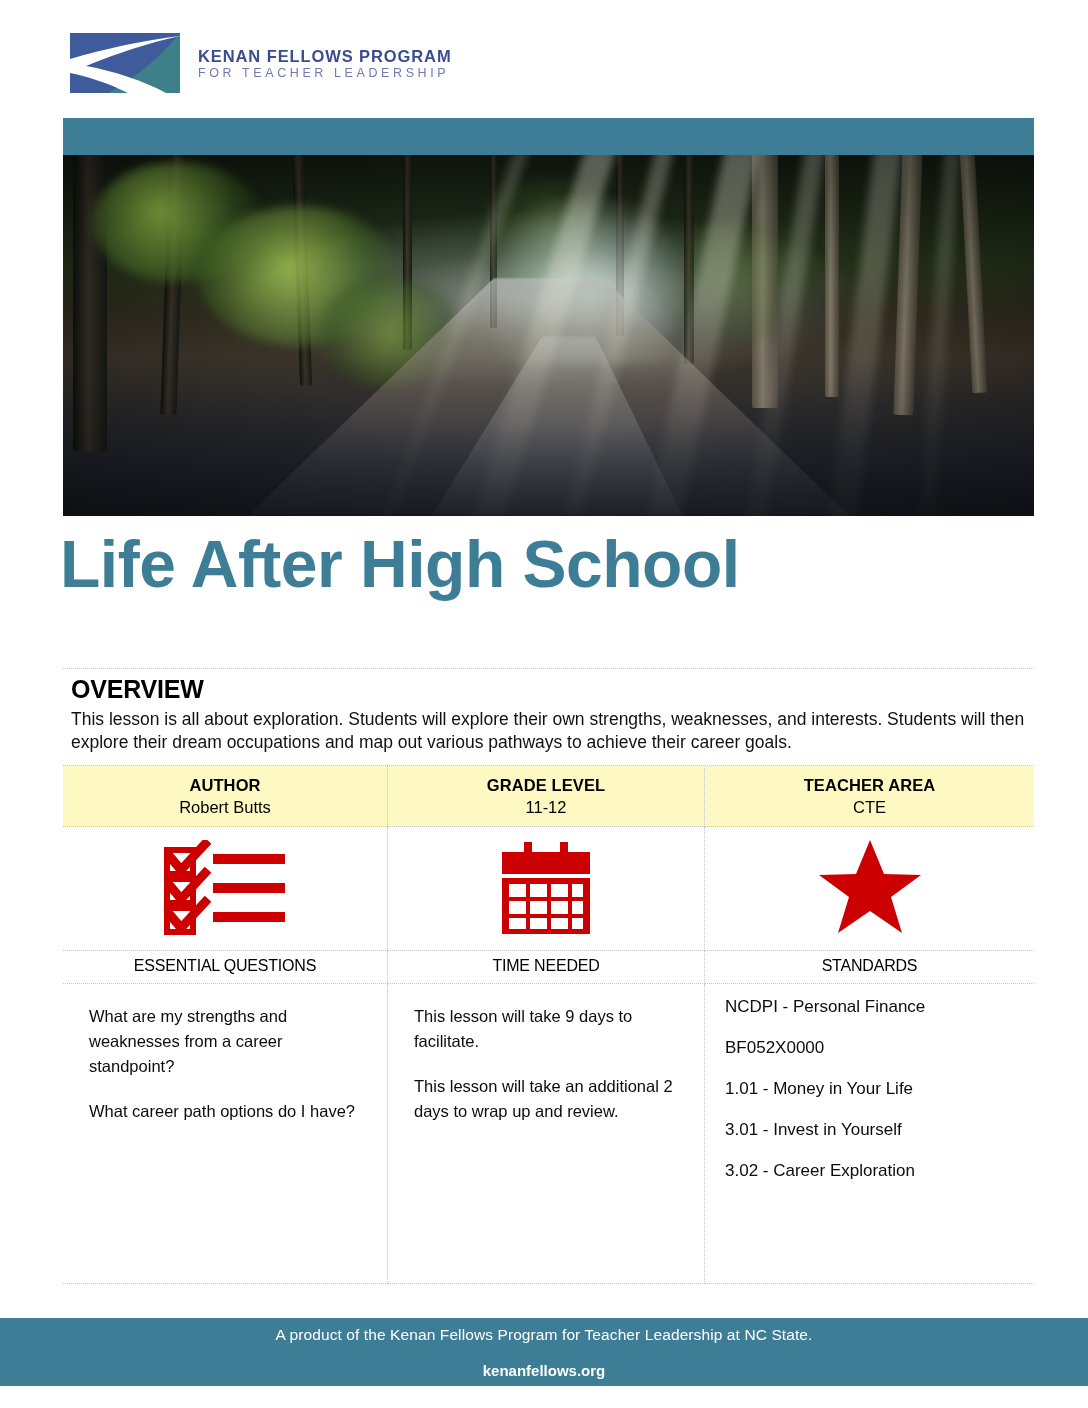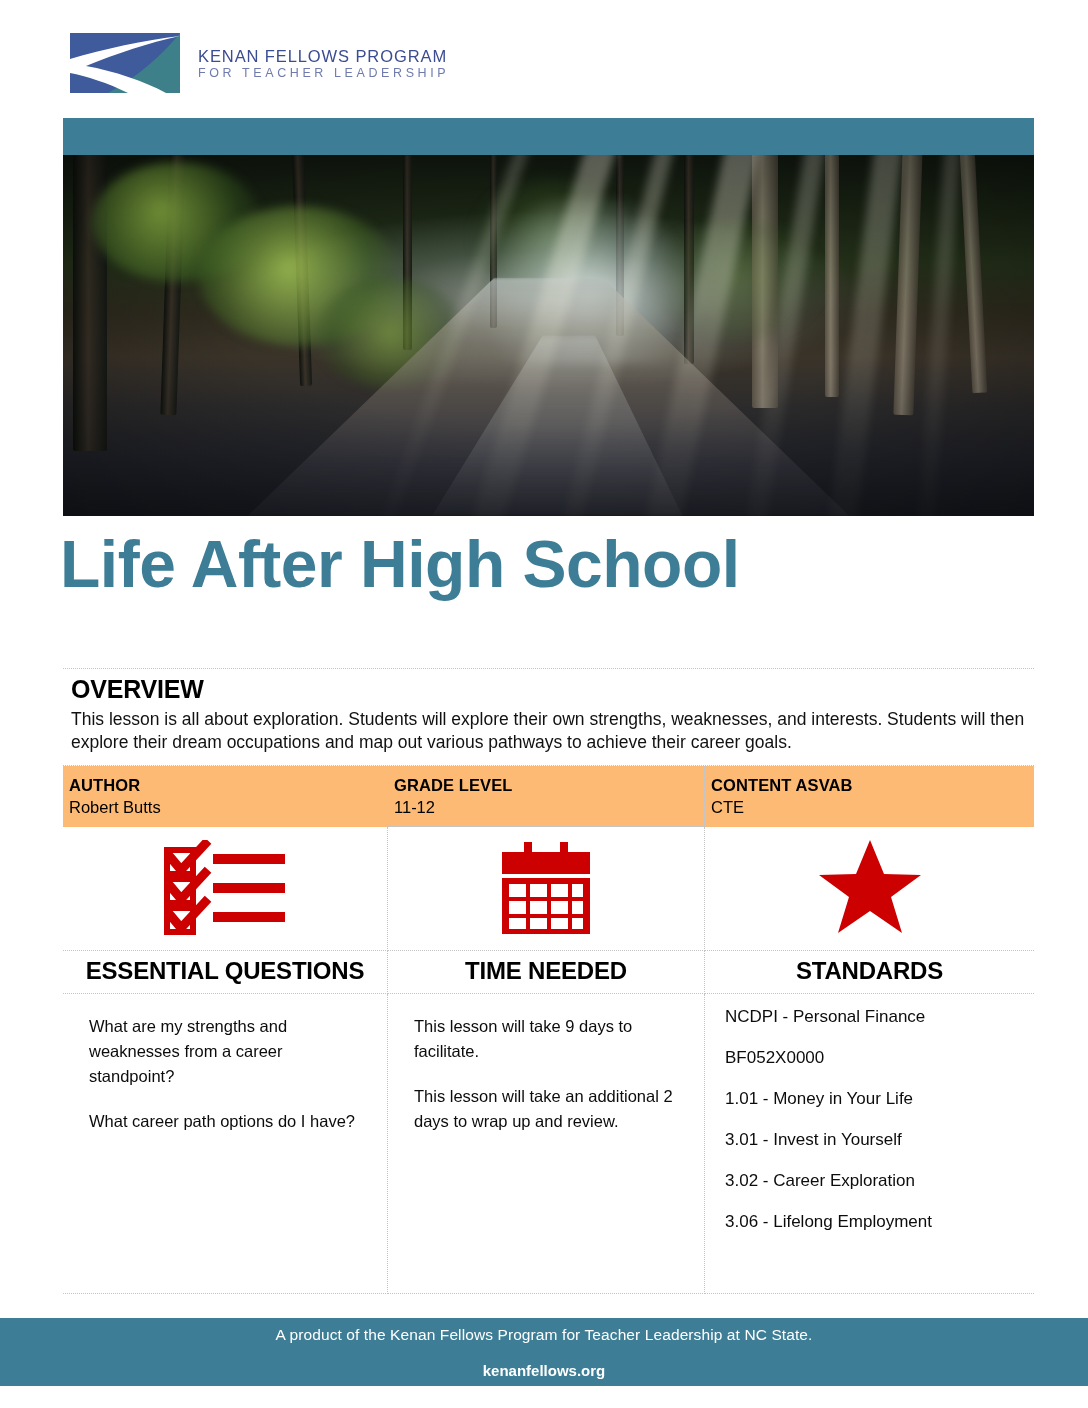--- a/index.html
+++ b/index.html
@@ -35,21 +35,21 @@
     overflow: hidden;
   }
   .logo-text-block {
     display: flex;
     flex-direction: column;
     justify-content: center;
     padding-top: 2px;
   }
   .logo-line1 {
     font-size: 16.5px;
-    font-weight: normal;
+    font-weight: bold;
     color: #3b4c91;
     letter-spacing: 0.9px;
     line-height: 1.15;
     white-space: nowrap;
   }
   .logo-line2 {
     font-size: 12.5px;
     font-weight: normal;
     color: #6f7bae;
     letter-spacing: 3.6px;
@@ -211,21 +211,22 @@
     display: grid;
     grid-template-columns: 325px 317px 329px;
   }
   .cell {
     border-right: 1px dotted #c4c4c4;
     border-bottom: 1px dotted #c4c4c4;
   }
   .cell:last-child { border-right: none; }
 
   .meta-cell {
-    background: #fdba74;
+    background: #fef9c3;
+    text-align: center;
     padding: 10px 6px 9px 6px;
   }
   .meta-label {
     font-size: 16.5px;
     font-weight: bold;
     letter-spacing: 0.1px;
   }
   .meta-value {
     font-size: 16.5px;
     font-weight: normal;
@@ -239,22 +240,22 @@
     justify-content: center;
     background: #ffffff;
   }
 
   .head-cell {
     text-align: center;
     padding: 6px 4px 8px 4px;
     background: #ffffff;
   }
   .head-label {
-    font-size: 24px;
-    font-weight: bold;
+    font-size: 16px;
+    font-weight: normal;
     letter-spacing: -0.2px;
     font-family: "Liberation Sans Narrow", "Liberation Sans", sans-serif;
   }
 
   .body-cell {
     background: #ffffff;
     padding: 20px 22px 22px 26px;
     vertical-align: top;
     min-height: 300px;
   }
@@ -378,21 +379,21 @@
   <div class="grid3">
     <div class="cell meta-cell">
       <div class="meta-label">AUTHOR</div>
       <div class="meta-value">Robert Butts</div>
     </div>
     <div class="cell meta-cell">
       <div class="meta-label">GRADE LEVEL</div>
       <div class="meta-value">11-12</div>
     </div>
     <div class="cell meta-cell">
-      <div class="meta-label">CONTENT ASVAB</div>
+      <div class="meta-label">TEACHER AREA</div>
       <div class="meta-value">CTE</div>
     </div>
   </div>
 
   <div class="grid3">
     <div class="cell icon-cell">
       <span>
         <svg class="checklist-icon" width="128" height="96" viewBox="0 0 128 96" xmlns="http://www.w3.org/2000/svg">
           <g fill="none" stroke="#cc0000" stroke-width="6">
             <rect x="6" y="10" width="26" height="24"></rect>
@@ -465,21 +466,20 @@
     <div class="cell body-cell">
       <p>This lesson will take 9 days to facilitate.</p>
       <p>This lesson will take an additional 2 days to wrap up and review.</p>
     </div>
     <div class="cell body-cell std-cell">
       <p>NCDPI - Personal Finance</p>
       <p>BF052X0000</p>
       <p>1.01 - Money in Your Life</p>
       <p>3.01 - Invest in Yourself</p>
       <p>3.02 - Career Exploration</p>
-      <p>3.06 - Lifelong Employment</p>
     </div>
   </div>
 
 </div>
 
 <div class="footer">
   <div class="footer-line1">A product of the Kenan Fellows Program for Teacher Leadership at NC State.</div>
   <div class="footer-line2">kenanfellows.org</div>
 </div>
 

